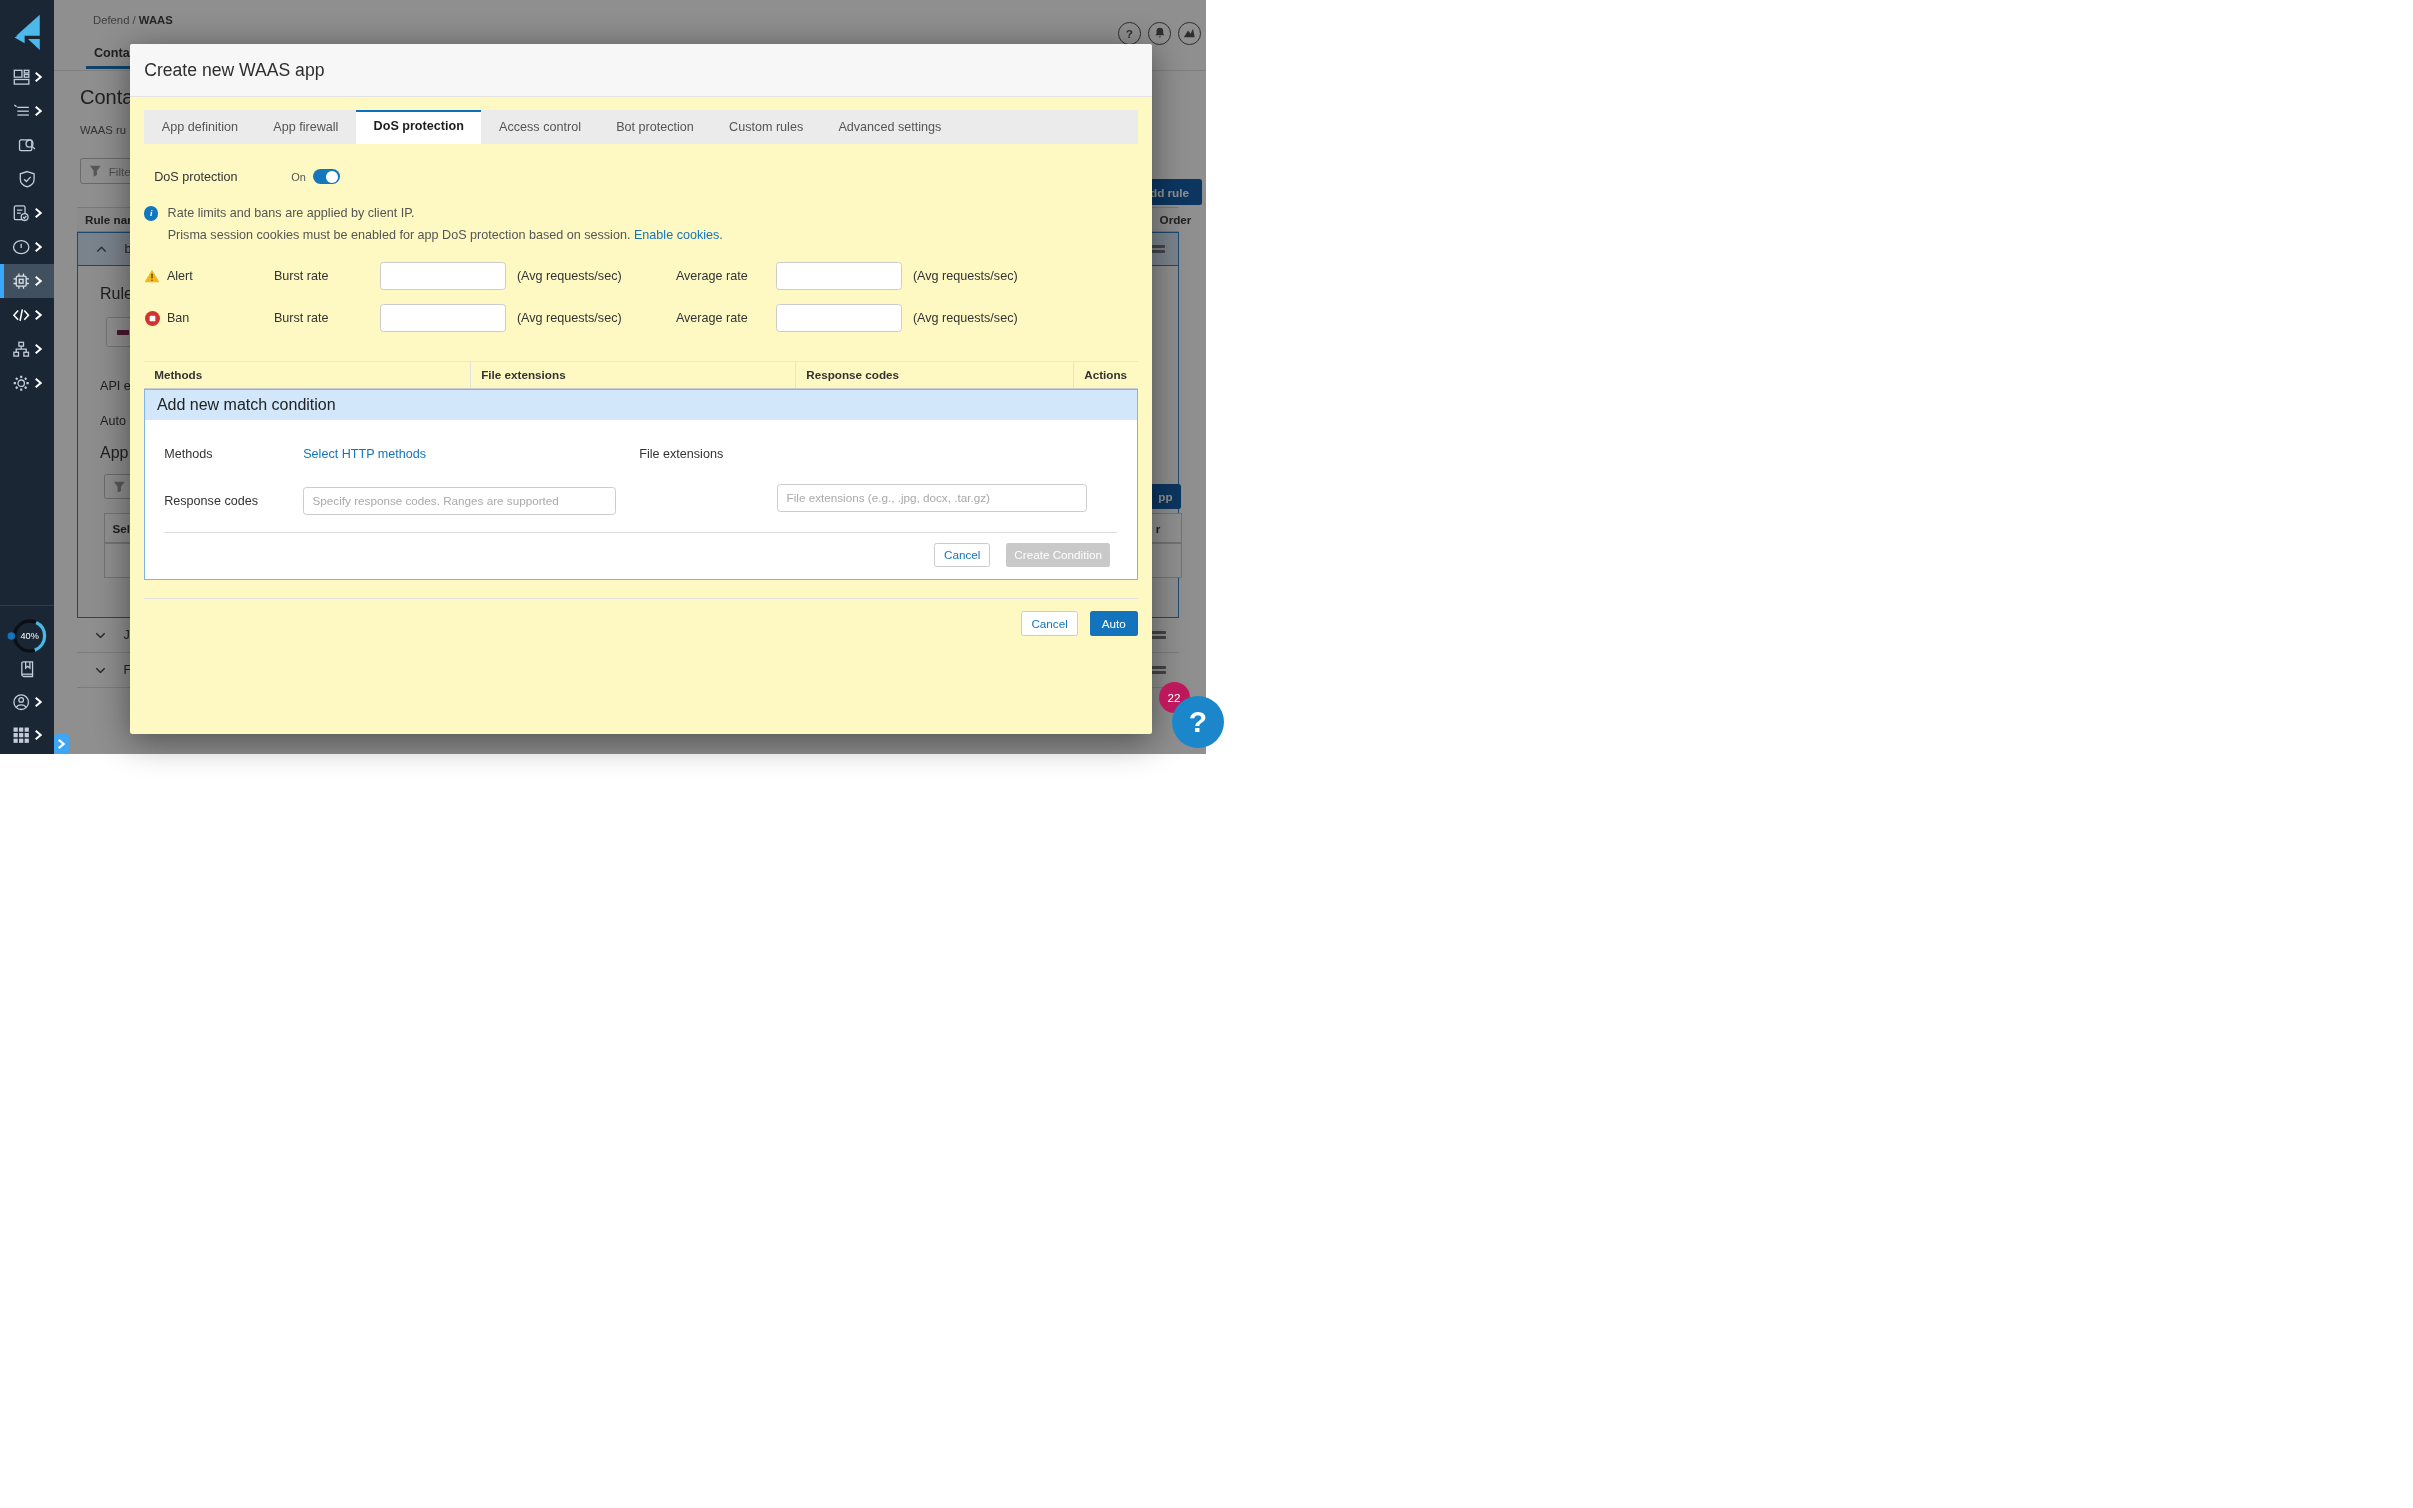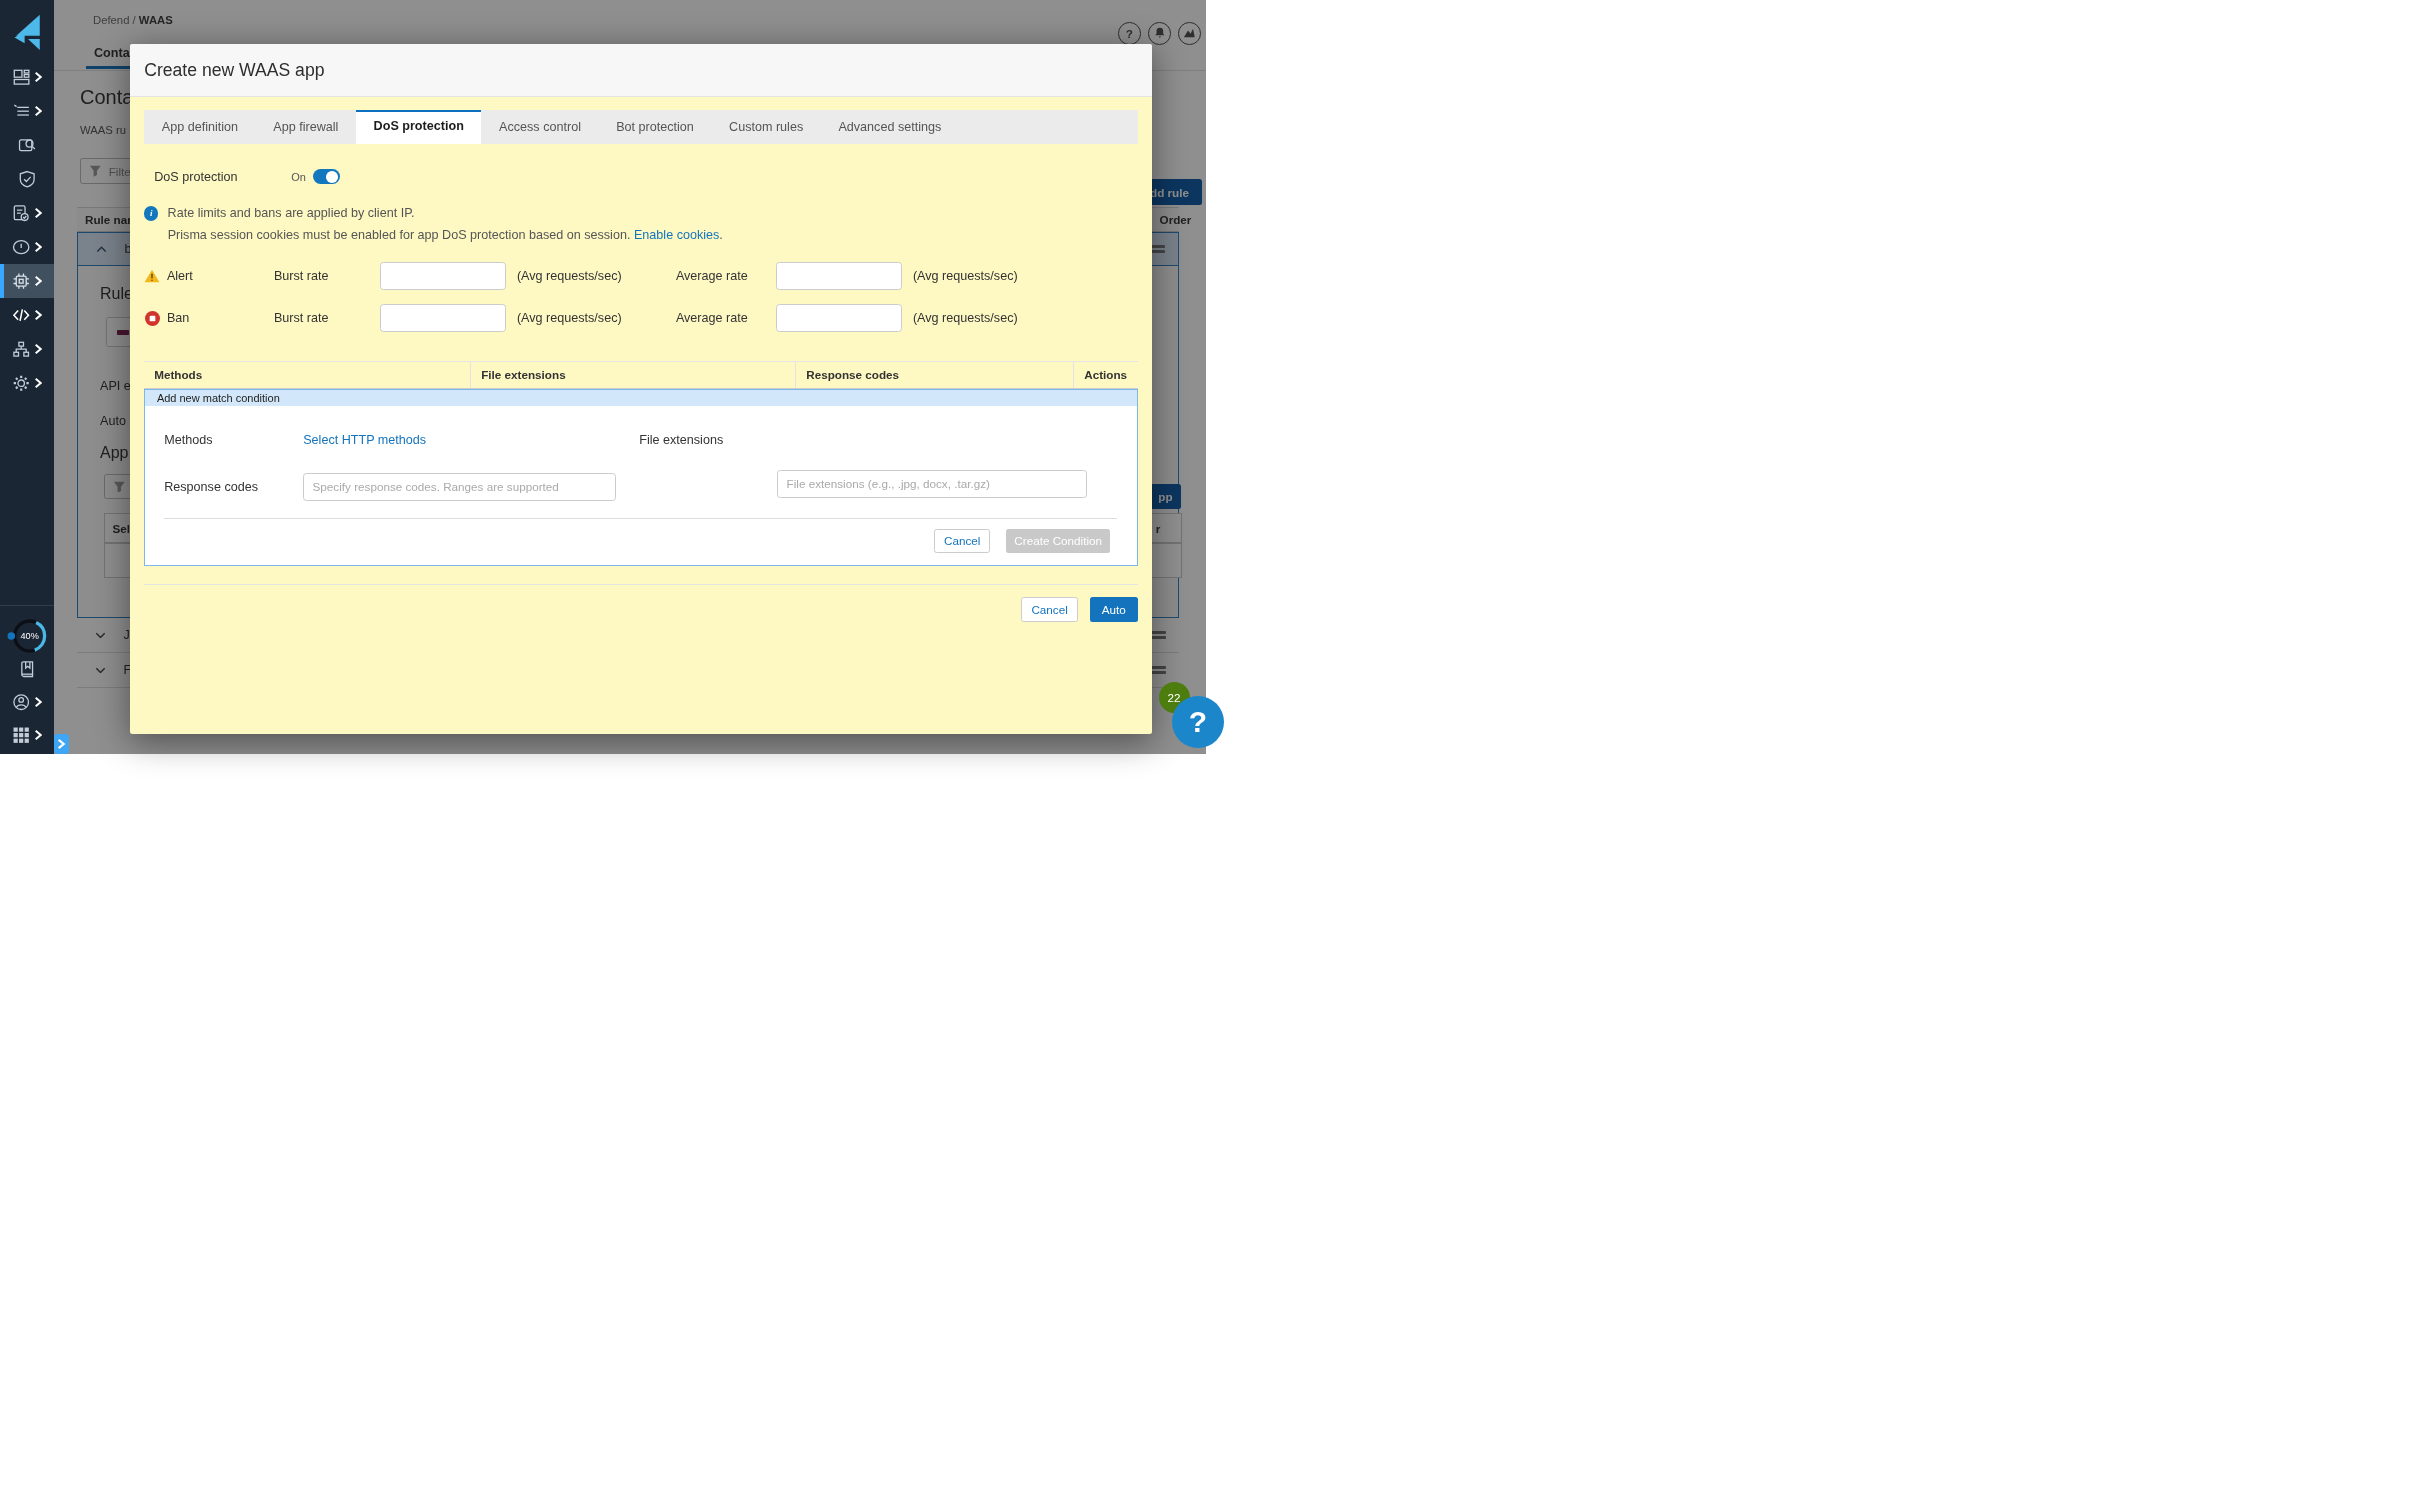--- a/index.html
+++ b/index.html
@@ -107,41 +107,41 @@
   .match-head { margin-top:37px; display:flex; align-items:center; justify-content:space-between; }
   .match-title { font-size:16px; font-weight:700; color:#2f2f2f; }
   .btn { border:none; border-radius:2.5px; font-size:11.7px; font-family:inherit; cursor:pointer; }
   .btn-disabled { background:#c9c9c9; color:#fff; }
   .add-match { width:147px; height:26px; }
   .thead { margin-top:14.2px; display:flex; height:28px; border-top:0.8px solid #e5e5e5; border-bottom:0.8px solid #ccc;
            font-size:11.7px; font-weight:700; color:#333; }
   .thead .col { display:flex; align-items:center; padding-left:10px; border-right:0.8px solid #e3e3e3; }
   .thead .c1 { width:327px; } .thead .c2 { width:325px; } .thead .c3 { width:278px; } .thead .c4 { width:62px; border-right:none; }
   .panel { border:1.7px solid #7db6ea; }
-  .panel-hdr { height:16px; background:#d3e7fa; display:flex; align-items:center; padding-left:11.7px; font-size:11px; color:#222; }
+  .panel-hdr { height:30px; background:#d3e7fa; display:flex; align-items:center; padding-left:11.7px; font-size:16px; color:#222; }
   .panel-body { position:relative; height:159px; background:#fff; font-size:12.6px; color:#333; }
   .pb-methods-lbl { left:19px; top:27px; }
   .pb-methods-link { left:158px; top:27px; font-size:12.6px; }
   .pb-file-lbl { left:494px; top:27px; }
   .pb-file-input { left:632px; top:20px; width:310px; height:28px; border:0.8px solid #ccc; border-radius:3.4px; font-size:11.7px; padding:0 8.4px; outline:none;margin-top:44px; }
   .pb-resp-lbl { left:19px; top:74px; }
   .pb-resp-input { left:158px; top:67px; width:313px; height:28px; border:0.8px solid #ccc; border-radius:3.4px; font-size:11.7px; padding:0 8.4px; outline:none; }
   .pb-divider { left:19px; top:112px; width:953px; height:0.8px; background:#ddd; }
   .pb-cancel { left:789px; top:123px; width:56px; height:24px; background:#fff; border:0.8px solid #ccc; color:#1374bd; }
   .pb-create { left:861px; top:123px; width:104px; height:24px; }
   input::placeholder { color:#aaa; }
   .m-footer { margin-top:18.4px; border-top:0.8px solid #e3e3e3; padding:11.7px 0 0 0; display:flex; justify-content:flex-end; gap:11.7px; }
   .f-cancel { width:57px; height:25px; background:#fff; border:0.8px solid #ccc; color:#1374bd; }
   .f-save { width:48px; height:25px; background:#1374bd; color:#fff; }
 
   
   #help { position:absolute; left:1172px; top:696px; z-index:12; }
   .help-big { position:absolute; left:0; top:0; width:52px; height:52px; border-radius:50%; background:#1b87ca;
               color:#fff; font-size:30px; font-weight:700; display:flex; align-items:center; justify-content:center; }
-  .help-badge { position:absolute; left:-13.4px; top:-14.2px; width:31px; height:31px; border-radius:50%; background:#4d7c0f;
+  .help-badge { position:absolute; left:-13.4px; top:-14.2px; width:31px; height:31px; border-radius:50%; background:#be185d;
                 color:#fff; font-size:11.7px; display:flex; align-items:center; justify-content:center; }
 </style>
 </head>
 <body>
 
 <div id="bg">
   <div class="abs crumb">
     <span>Defend</span> <span>/</span> <b>WAAS</b>
   </div>
   <div class="abs bg-tab">Contai</div>

